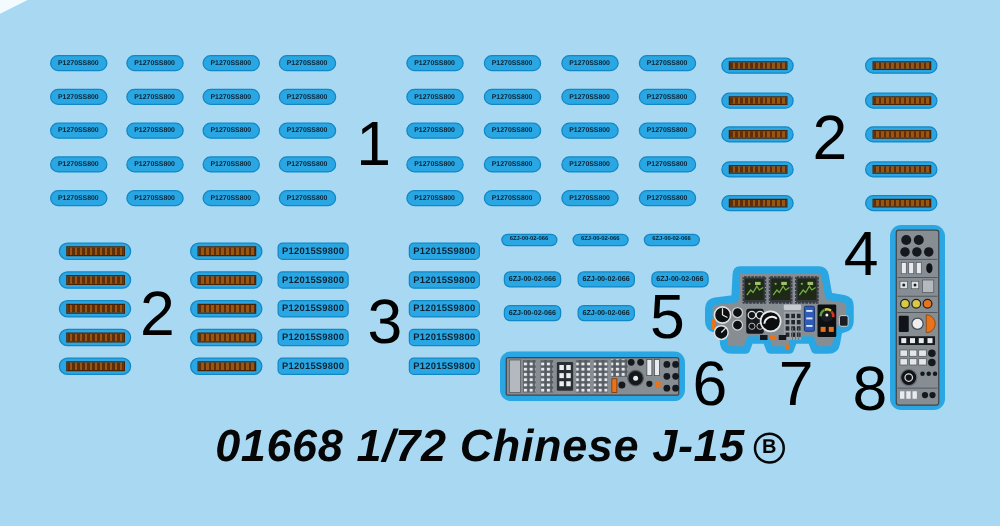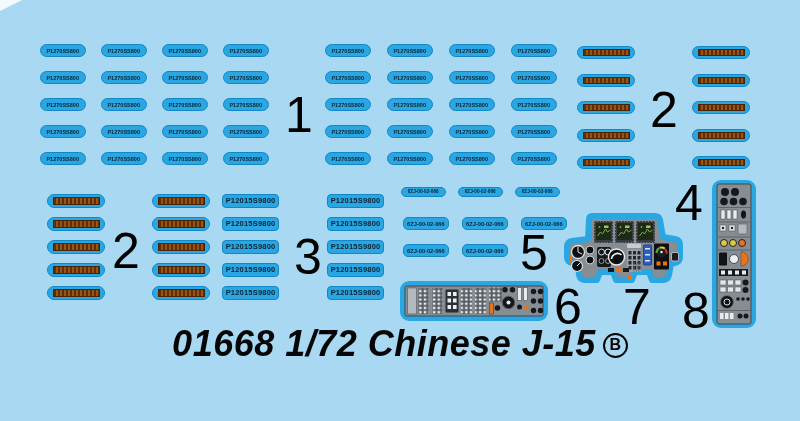--- a/index.html
+++ b/index.html
@@ -65,21 +65,21 @@
   #lbl-5      { left:520px; top:228px; }
   #part-6     { left:400px; top:281px; }
   #lbl-6      { left:554px; top:282px; }
   #part-7     { left:561px; top:211px; }
   #lbl-7      { left:623px; top:282px; }
   #part-8     { left:712px; top:180px; }
   #lbl-4      { left:675px; top:178px; }
   #lbl-8      { left:682px; top:286px; }
 
   
-  #title-row { position:absolute; left:0; right:0; top:324px;
+  #title-row { position:absolute; left:0; right:0; top:337px;
     display:flex; justify-content:center; align-items:center; }
   #title-text { font-style:italic; font-weight:bold; font-size:36px; line-height:1.1;
     color:#060606; letter-spacing:.5px; white-space:pre; }
   #sheet-letter { width:25px; height:25px; margin-left:7px; margin-top:3px;
     border:2.5px solid #060606; border-radius:50%; box-sizing:border-box;
     display:flex; align-items:center; justify-content:center;
     font-weight:bold; font-size:16px; color:#060606; }
 </style>
 </head>
 <body>

